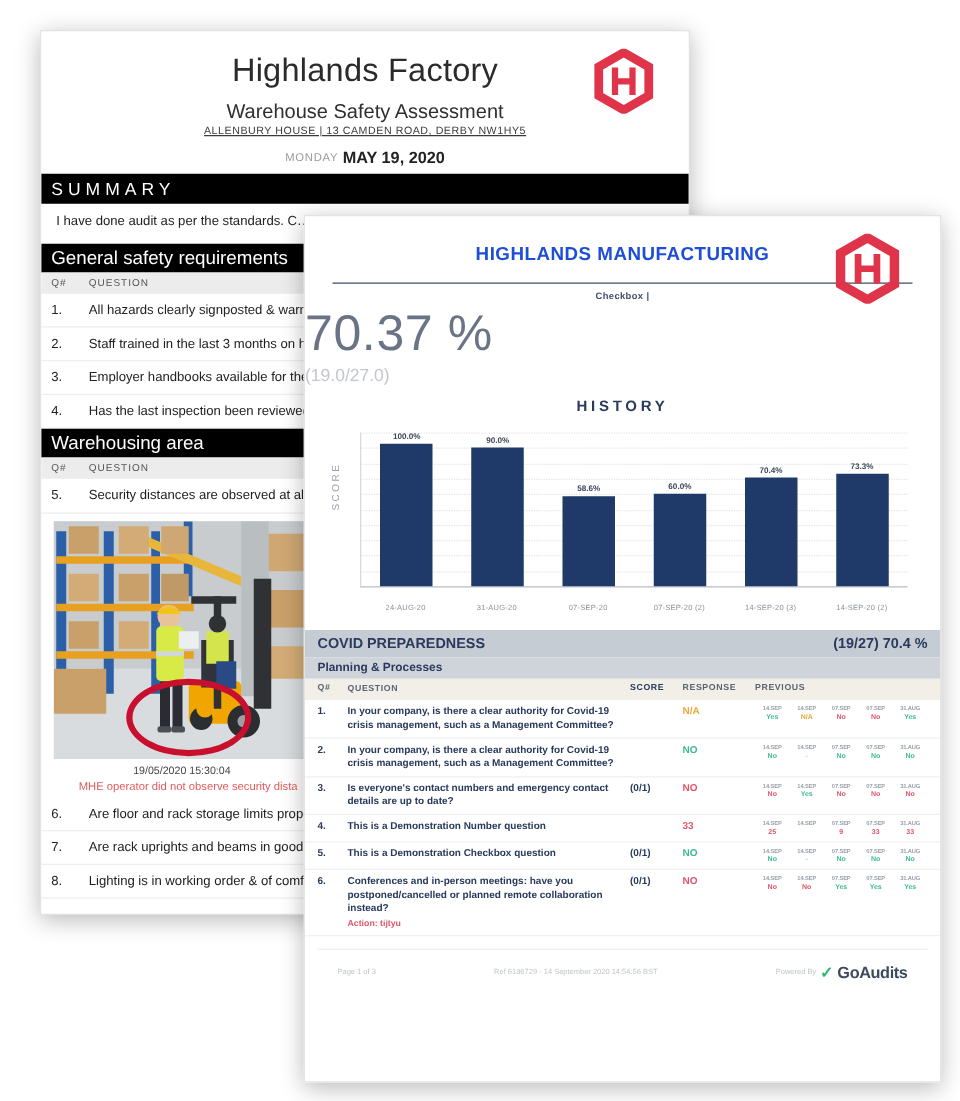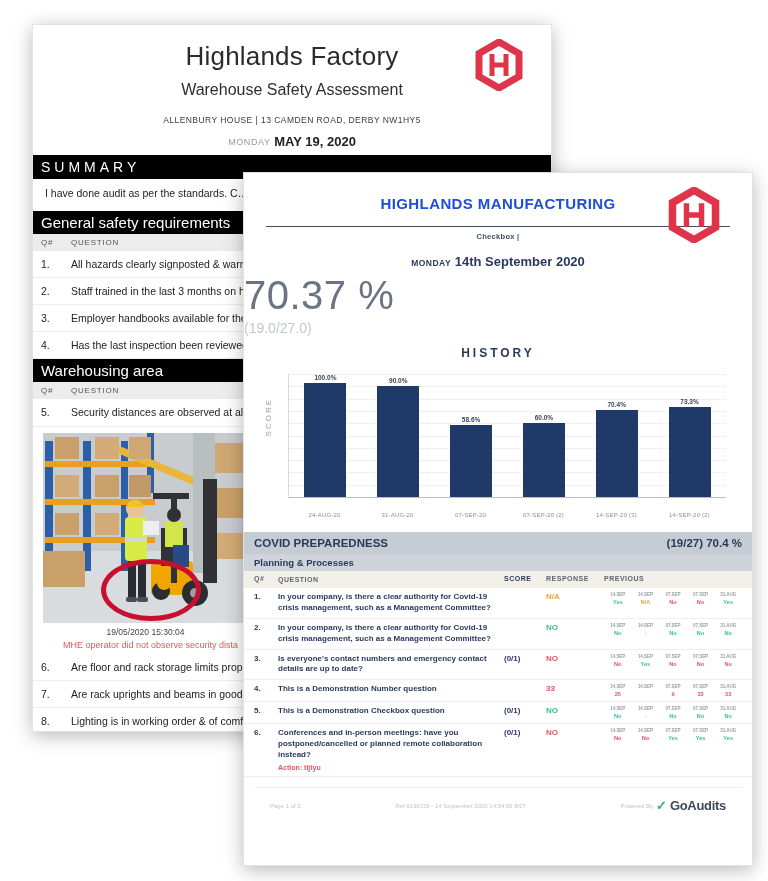--- a/index.html
+++ b/index.html
@@ -11,21 +11,21 @@
   .stage{position:absolute;inset:0;}
 
   
   .paper{position:absolute;background:#fff;box-shadow:0 4px 18px rgba(0,0,0,.28);border:1px solid #e3e3e3;}
 
   
   #doc-left{left:32px;top:24px;width:518px;height:706px;overflow:hidden;}
   .ld-head{padding:16px 18px 6px 18px;position:relative;}
   .ld-title{font-size:26px;color:#2b2b2b;text-align:center;font-weight:400;letter-spacing:.2px;}
   .ld-sub{font-size:16px;color:#2f2f2f;text-align:center;margin-top:9px;font-weight:400;}
-  .ld-addr{font-size:8.5px;color:#3a3a3a;text-align:center;margin-top:16px;letter-spacing:.45px;}
+  .ld-addr{font-size:8.5px;color:#3a3a3a;text-align:center;letter-spacing:.45px;text-decoration:underline;}
   .ld-date{text-align:center;margin-top:9px;font-size:13px;color:#222;font-weight:700;}
   .ld-date .dow{font-size:9px;color:#9a9a9a;font-weight:400;letter-spacing:.6px;vertical-align:1px;}
   .ld-logo{position:absolute;right:26px;top:14px;}
 
   .band{background:#000;color:#fff;font-size:14px;padding:4px 8px;letter-spacing:4px;}
   .band.tight{letter-spacing:0px;font-size:15px;padding:3px 8px;}
   .ld-summary-text{font-size:10.5px;color:#222;line-height:1.5;padding:7px 12px 9px 12px;}
   .qhead{background:#ececec;color:#555;font-size:8px;letter-spacing:.8px;padding:4px 8px;display:flex;}
   .qhead .c1{width:30px;}
   .qrow{display:flex;font-size:10.5px;color:#222;border-bottom:1px solid #eee;padding:6px 8px;line-height:1.35;}
@@ -229,24 +229,20 @@
       <div class="rd-logo">
         <svg width="56" height="56" viewBox="0 0 52 52">
           <polygon points="26,3 46,14.5 46,37.5 26,49 6,37.5 6,14.5" fill="none" stroke="#e0344a" stroke-width="7"></polygon>
           <path d="M19 15 L19 37 M33 15 L33 37 M19 26 L33 26" stroke="#e0344a" stroke-width="5" fill="none"></path>
         </svg>
       </div>
       <div class="rd-title">HIGHLANDS MANUFACTURING</div>
     </div>
     <div class="rule"></div>
     <div class="rd-loc">Checkbox  |</div>
-    <div class="rd-date">
-      <span class="dow">MONDAY</span>
-      <span>14th September 2020</span>
-    </div>
     <div class="rd-score">70.37 %</div>
     <div class="rd-frac">(19.0/27.0)</div>
     <div class="rd-hist">HISTORY</div>
 
     <div class="chart-box">
       <div class="ylab">SCORE</div>
       <div class="plot">
         <div class="grid-l" style="top:0%"></div>
         <div class="grid-l" style="top:10%"></div>
         <div class="grid-l" style="top:20%"></div>

